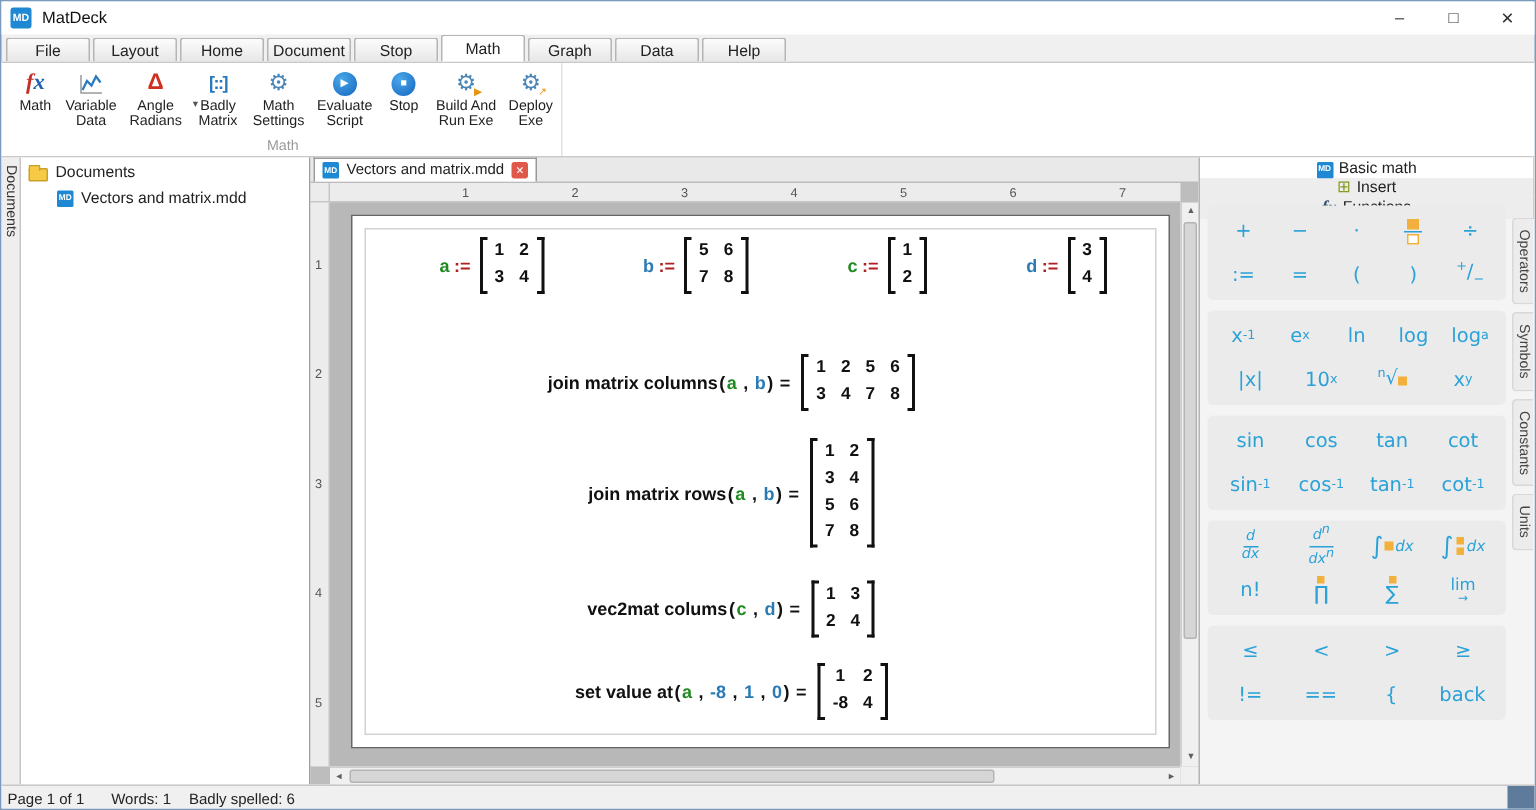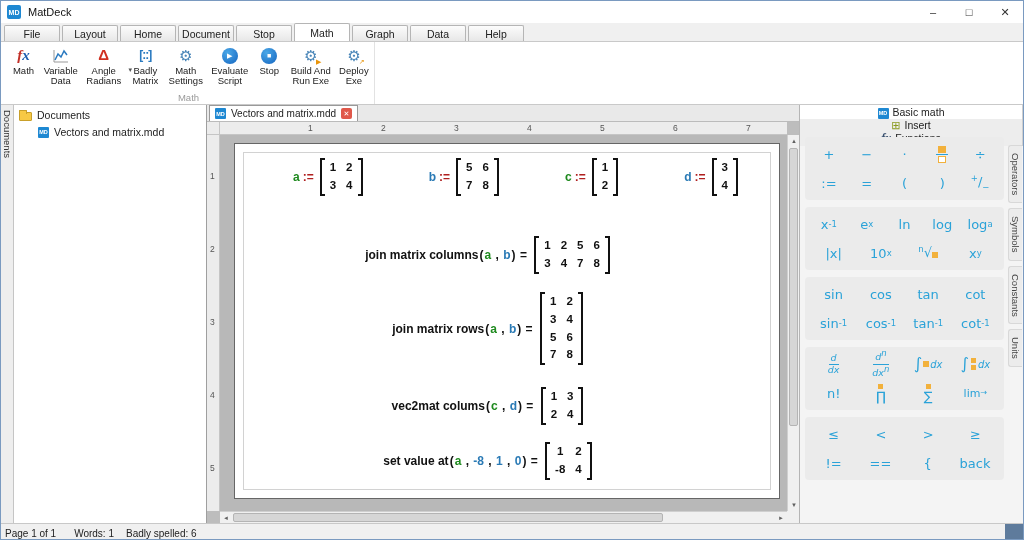--- a/index.html
+++ b/index.html
@@ -115,21 +115,21 @@
   .sp-ddx{display:inline-flex;flex-direction:column;align-items:center;font-size:9.5px;font-style:italic;line-height:1.15;}
   .sp-ddx .top{border-bottom:1px solid #2aa2d8;padding:0 2px 0;}
   .sp-int{display:inline-flex;align-items:center;gap:1px;}
   .sp-int .ig{font-size:16px;line-height:1;}
   .sp-int .idx{font-size:10px;font-style:italic;}
   .limcol{display:inline-flex;flex-direction:column;gap:2px;margin:0 1px;}
   .limcol .obx{width:5px;height:5px;}
   .sp-big{display:inline-flex;flex-direction:column;align-items:center;line-height:1;}
   .sp-big .obx{width:5px;height:5px;margin-bottom:1px;}
   .sp-big .g{font-size:13px;}
-  .sp-lim{display:inline-flex;flex-direction:row;align-items:center;line-height:1;font-size:11px;text-align:right;}
+  .sp-lim{display:inline-flex;flex-direction:column;align-items:center;line-height:1;font-size:11px;text-align:right;}
   .sp-lim .ar{font-size:8px;margin-top:0;}
 
   
   .statusbar{position:absolute;left:0;right:0;bottom:0;height:16px;background:#f0f0f0;border-top:1px solid #c8c8c8;display:flex;align-items:flex-end;padding-left:4px;font-size:10px;color:#222;}
   .statusbar .s1{margin-right:18px;}
   .statusbar .s2{margin-right:12px;}
   .status-corner{position:absolute;right:0;top:0;bottom:0;width:18px;background:#5e7b9c;}
 </style>
 </head>
 <body>

